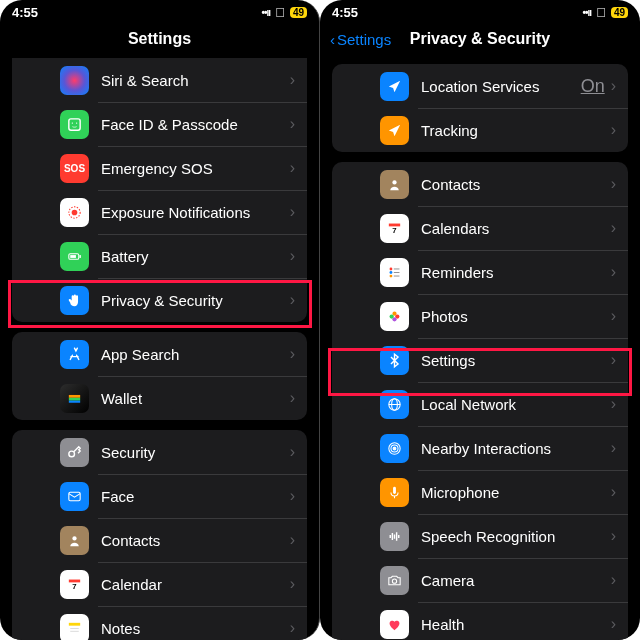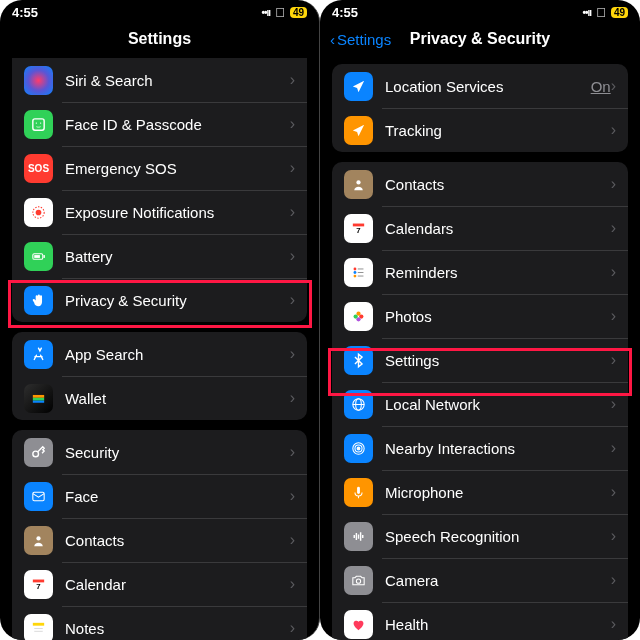--- a/index.html
+++ b/index.html
@@ -7,30 +7,30 @@
   .canvas { display: flex; width: 640px; height: 640px; }
   .phone { width: 320px; height: 640px; background: #000000; position: relative; overflow: hidden; color: #fff; border-right: 1px solid #444; border-radius: 22px; }
   .phone:last-child { border-right: none; }
   .status-bar { height: 24px; display: flex; align-items: center; justify-content: space-between; padding: 0 12px; font-size: 13px; font-weight: 600; }
   .status-right { display: flex; align-items: center; gap: 5px; }
   .batt { background: #ffd60a; color: #000; border-radius: 4px; padding: 0 3px; font-size: 10px; font-weight: 700; }
   .nav { height: 30px; display: flex; align-items: center; justify-content: center; position: relative; }
   .nav-title { font-size: 16px; font-weight: 600; }
   .nav-back { position: absolute; left: 10px; color: #0a84ff; font-size: 15px; display: flex; align-items: center; gap: 2px; }
   .scroll { height: calc(640px - 54px); overflow: hidden; }
-  .group { background: #1c1c1e; border-radius: 10px; margin: 10px 12px; overflow: hidden; }
+  .group { background: #1c1c1e; border-radius: 10px; margin: 10px 12px; overflow: hidden; padding-left: 36px; }
   .group.first-cut { border-top-left-radius: 0; border-top-right-radius: 0; margin-top: 4px; }
   .group.last-cut { border-bottom-left-radius: 0; border-bottom-right-radius: 0; margin-bottom: 0; }
   .row { display: flex; align-items: center; height: 44px; padding: 0 12px; position: relative; }
   .row + .row::before { content: ""; position: absolute; left: 50px; right: 0; top: 0; height: 0.5px; background: #3a3a3c; }
   .icon { width: 29px; height: 29px; border-radius: 7px; margin-right: 12px; display: flex; align-items: center; justify-content: center; flex-shrink: 0; }
   .icon svg { width: 17px; height: 17px; }
   .icon span { font-size: 14px; }
   .label { flex: 1; font-size: 15px; color: #fff; white-space: nowrap; overflow: hidden; text-overflow: ellipsis; }
-  .detail { font-size: 15px; color: #8e8e93; margin-right: 0; text-decoration: underline; }
+  .detail { font-size: 18px; color: #8e8e93; margin-right: 6px; text-decoration: underline; }
   .chev { color: #5a5a5e; font-size: 16px; }
   .highlight { position: absolute; border: 3px solid #ff1744; pointer-events: none; z-index: 10; }
   
   .bg-siri { background: radial-gradient(circle at 50% 50%, #ff3b6b, #5856d6, #0a84ff); }
   .bg-green { background: #30d158; }
   .bg-red { background: #ff3b30; }
   .bg-white { background: #fff; }
   .bg-blue { background: #0a84ff; }
   .bg-appstore { background: #0a84ff; }
   .bg-wallet { background: linear-gradient(135deg,#2d2d2d,#000); }

